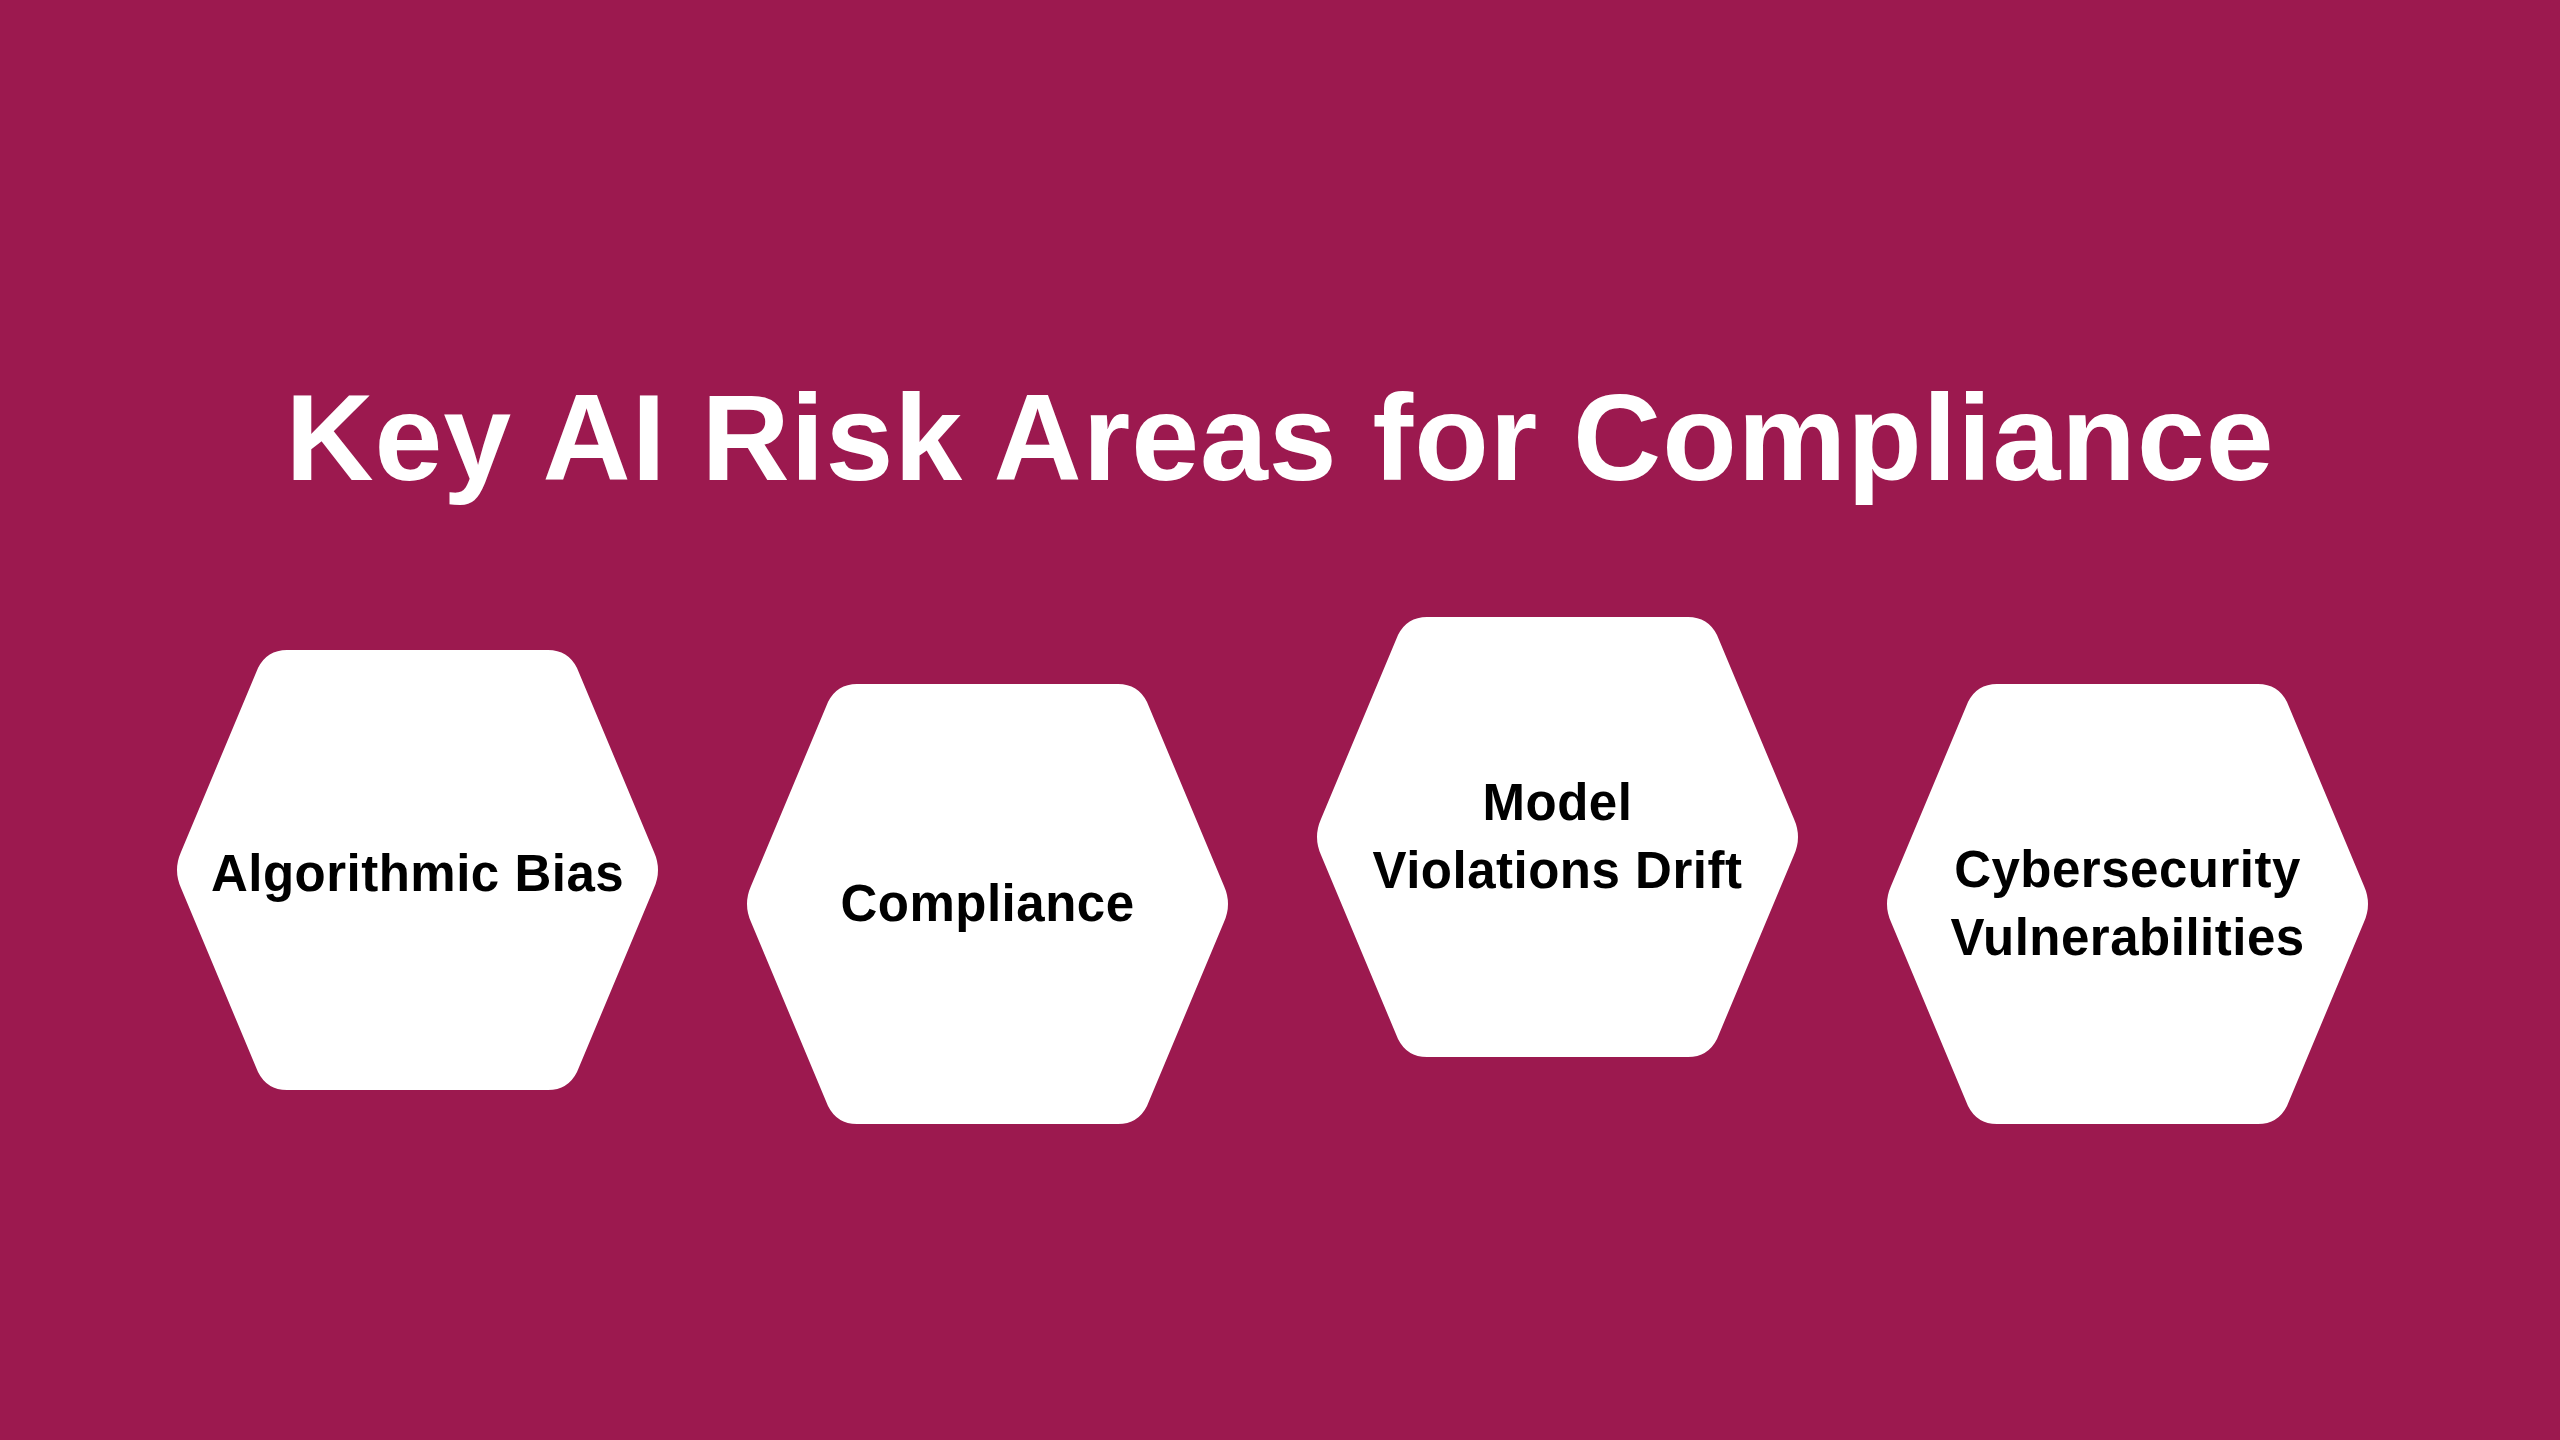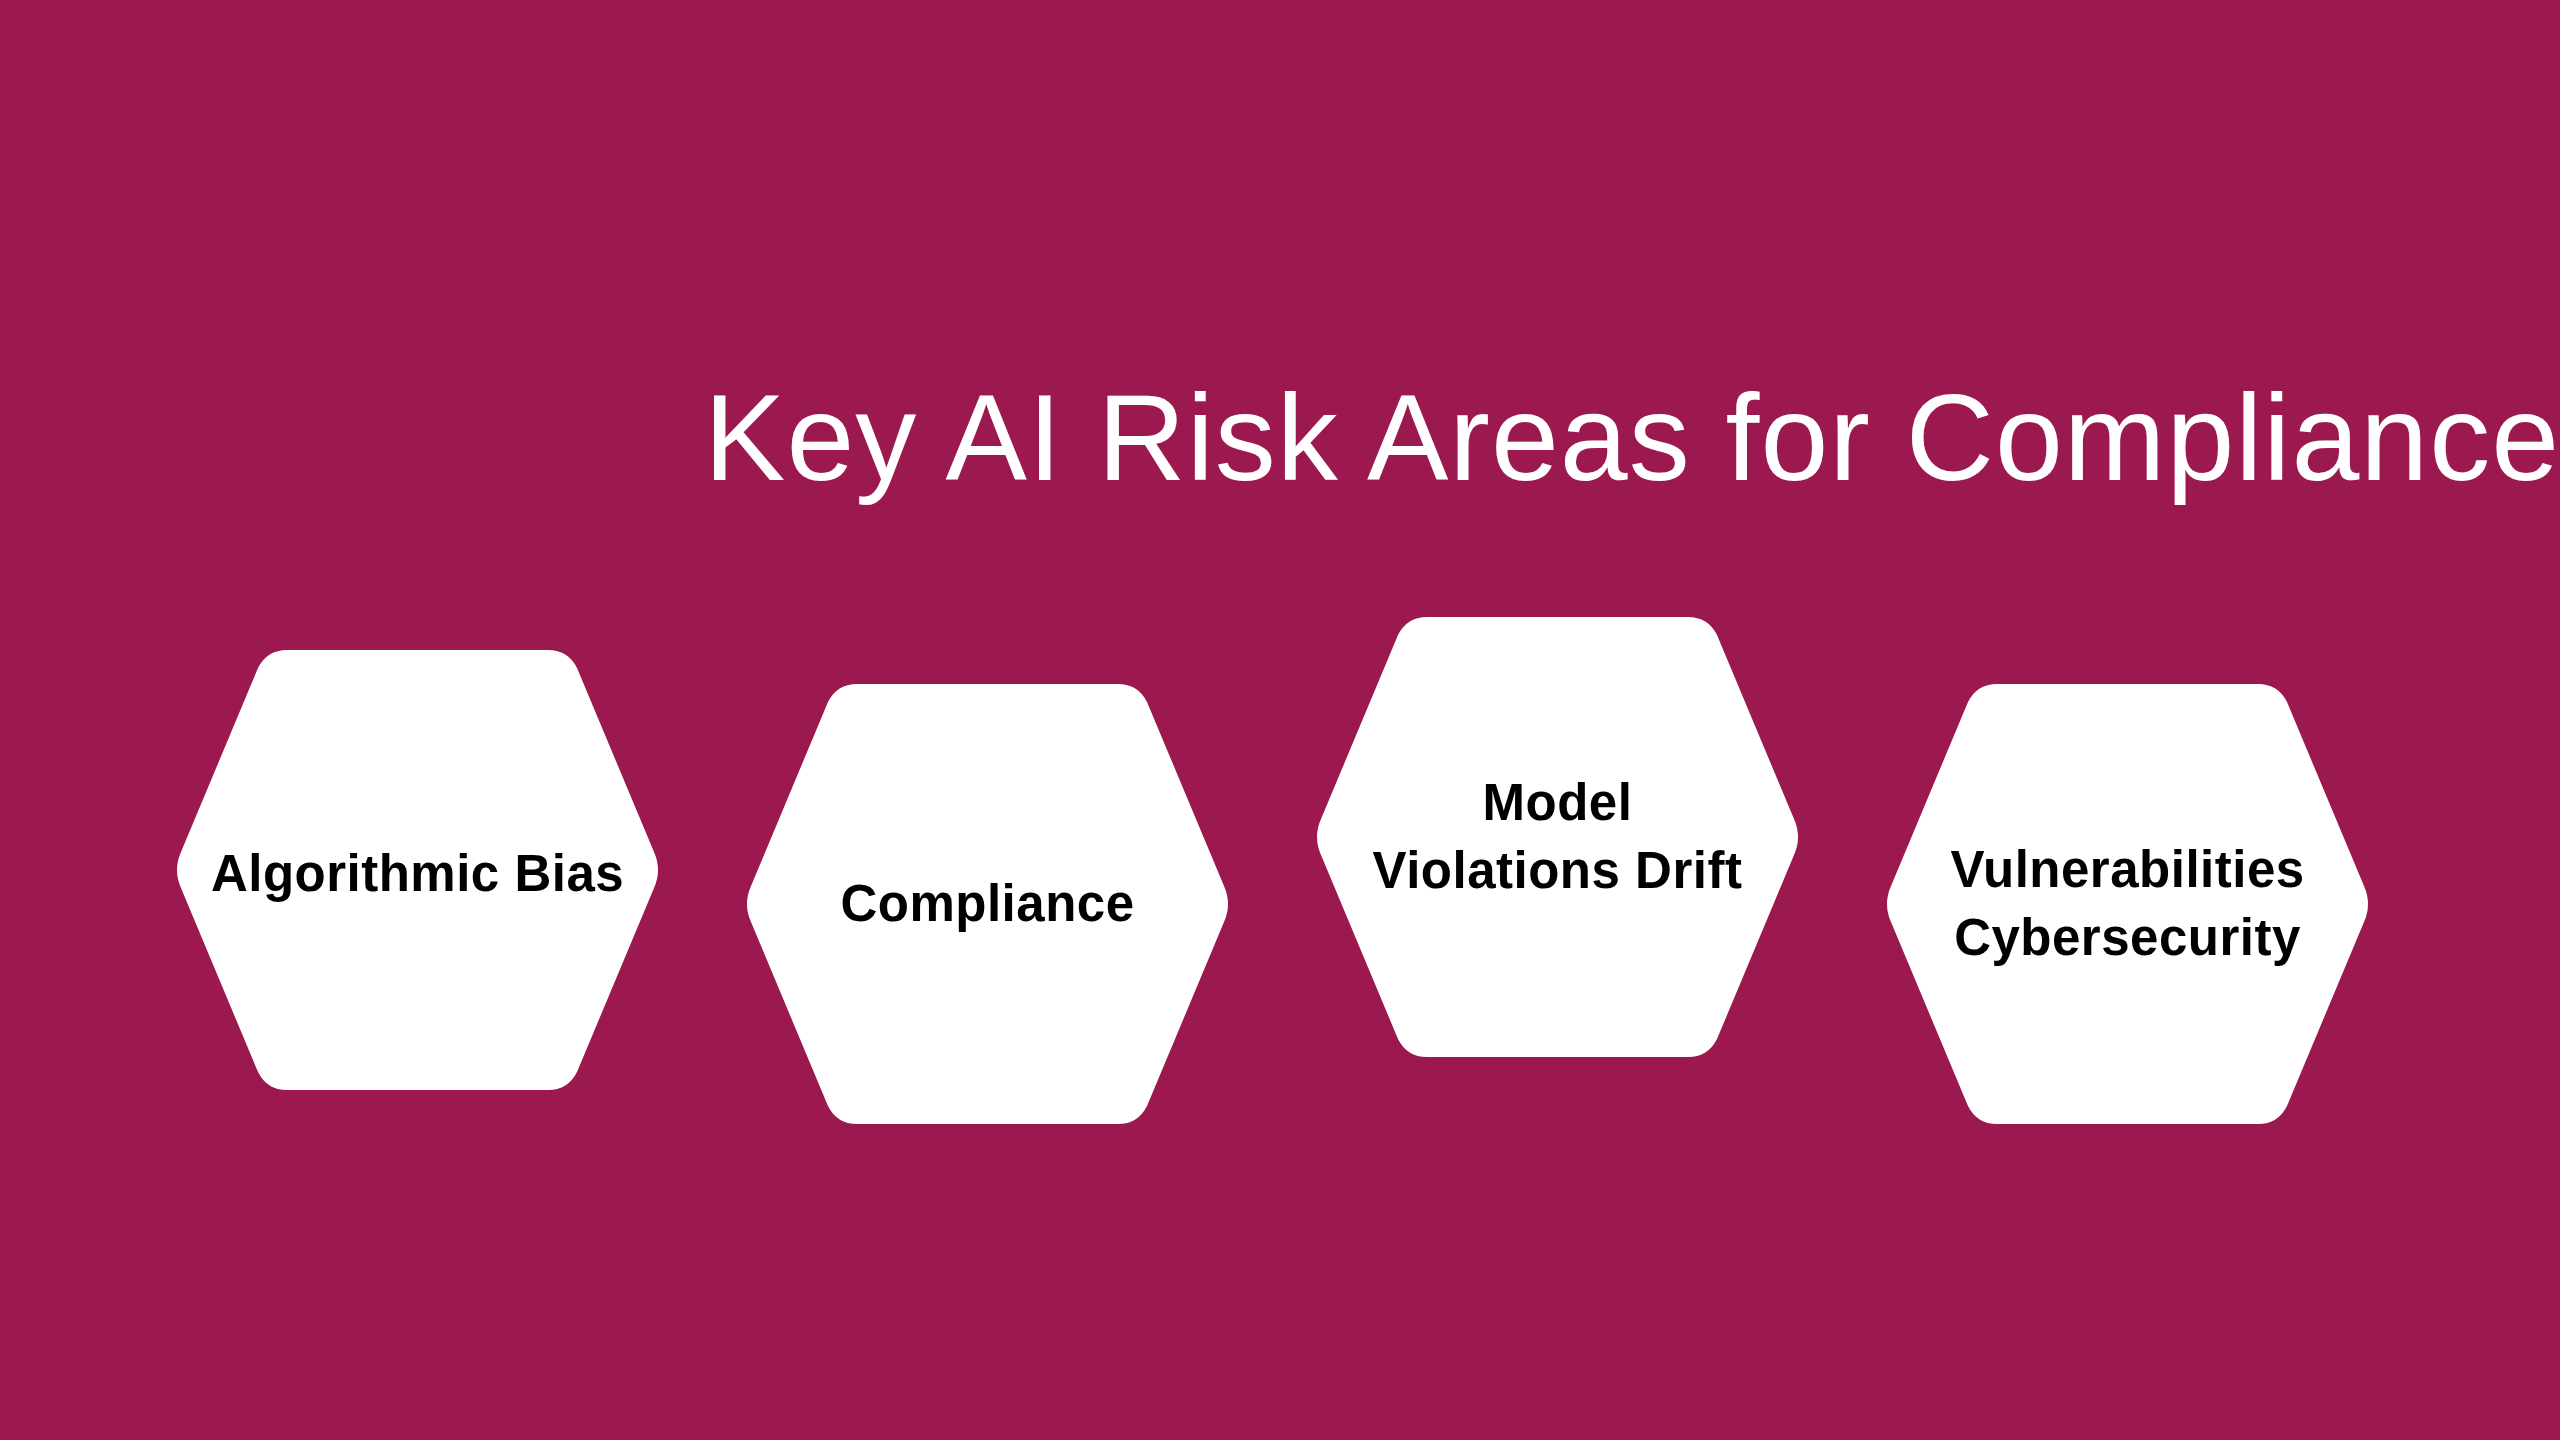--- a/index.html
+++ b/index.html
@@ -18,23 +18,23 @@
       position: absolute;
       left: 0; top: 0;
       width: 2560px; height: 1440px;
       background: #9c194f;
     }
     .title {
       position: absolute;
       left: 0;
       top: 368px;
       width: 2560px;
-      text-align: right;
+      text-align: center;
       color: #ffffff;
-      font-weight: 400;
+      font-weight: 700;
       font-size: 122px;
       line-height: 140px;
       letter-spacing: 1px;
       white-space: nowrap;
     }
     .hex {
       position: absolute;
       width: 489px;
       height: 440px;
     }
@@ -105,18 +105,18 @@
       <span>Model</span>
       <span>Violations Drift</span>
     </div>
   </div>
 
   <div class="hex hex-4">
     <svg viewBox="0 0 489 440">
       <path d="M 114 0 L 375 0 Q 395 0 404 18 L 481 202 Q 489 220 481 238 L 404 422 Q 395 440 375 440 L 114 440 Q 94 440 85 422 L 8 238 Q 0 220 8 202 L 85 18 Q 94 0 114 0 Z" fill="#ffffff"></path>
     </svg>
     <div class="hex-label">
+      <span>Cybersecurity</span>
       <span>Vulnerabilities</span>
-      <span>Cybersecurity</span>
     </div>
   </div>
 
 </div>
 
 </body></html>

